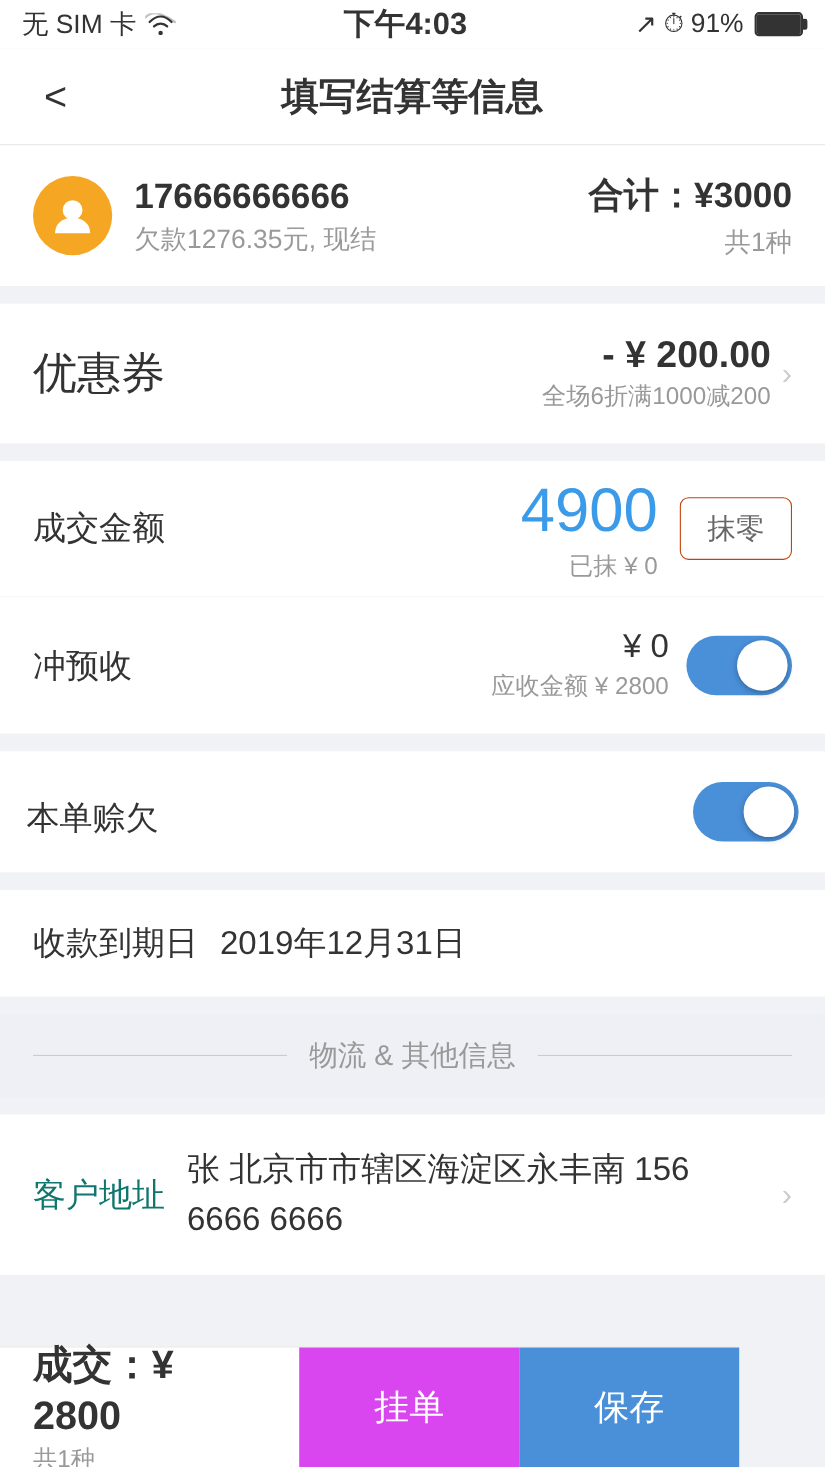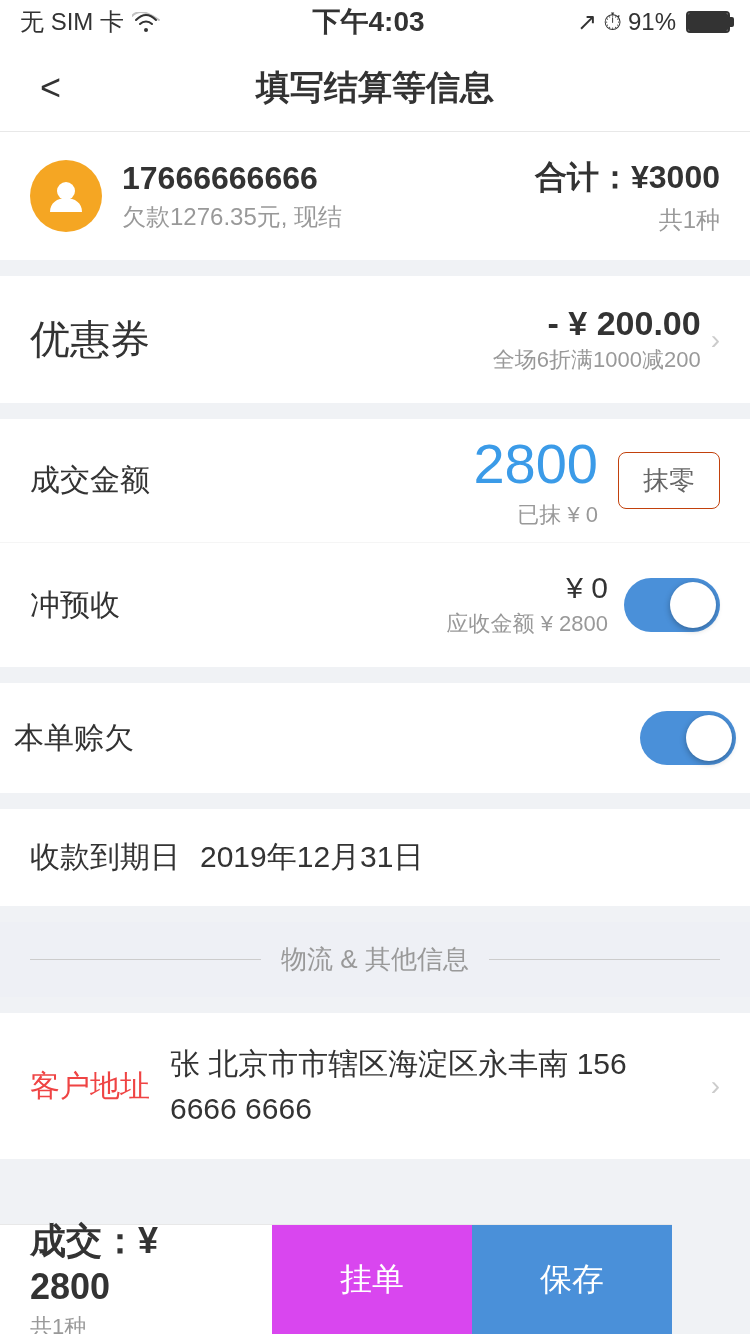--- a/index.html
+++ b/index.html
@@ -202,23 +202,23 @@
       border-radius: 50%;
       background: #fff;
       position: absolute;
       top: 4px;
       right: 4px;
       box-shadow: 0 2px 6px rgba(0,0,0,0.3);
     }
 
     
     .debt-row {
-      padding: 28px 14px;
-      display: flex;
-      align-items: center;
+      padding: 28px 24px;
+      display: flex;
+      align-items: flex-end;
       justify-content: space-between;
     }
     .debt-label { font-size: 30px; color: #333; }
 
     
     .due-date-row {
       padding: 28px 30px;
       display: flex;
       align-items: center;
       gap: 20px;
@@ -247,21 +247,21 @@
     
     .address-row {
       background: #fff;
       padding: 28px 30px;
       display: flex;
       align-items: center;
       justify-content: space-between;
       gap: 20px;
       margin-bottom: 16px;
     }
-    .address-label { font-size: 30px; color: #ef4444; flex-shrink: 0; }
+    .address-label { font-size: 30px; color: #0f766e; flex-shrink: 0; }
     .address-value { font-size: 30px; color: #333; flex: 1; line-height: 1.5; }
     .address-chevron { color: #ccc; font-size: 28px; flex-shrink: 0; }
 
     
     .bottom-bar {
       position: fixed;
       bottom: 0;
       left: 0;
       width: 672px;
       height: 110px;
@@ -372,21 +372,21 @@
       <div class="chevron-right">›</div>
     </div>
   </div>
 
   <div class="section">
 
     <div class="amount-row">
       <div class="amount-label">成交金额</div>
       <div class="amount-right">
         <div class="amount-value-area">
-          <div class="amount-value-big">2800</div>
+          <div class="amount-value-big">4900</div>
           <div class="amount-sub">已抹  ¥ 0</div>
         </div>
         <button class="round-btn">抹零</button>
       </div>
     </div>
 
     <div class="prepaid-row">
       <div class="prepaid-label">冲预收</div>
       <div class="prepaid-right">
         <div class="prepaid-value-area">

